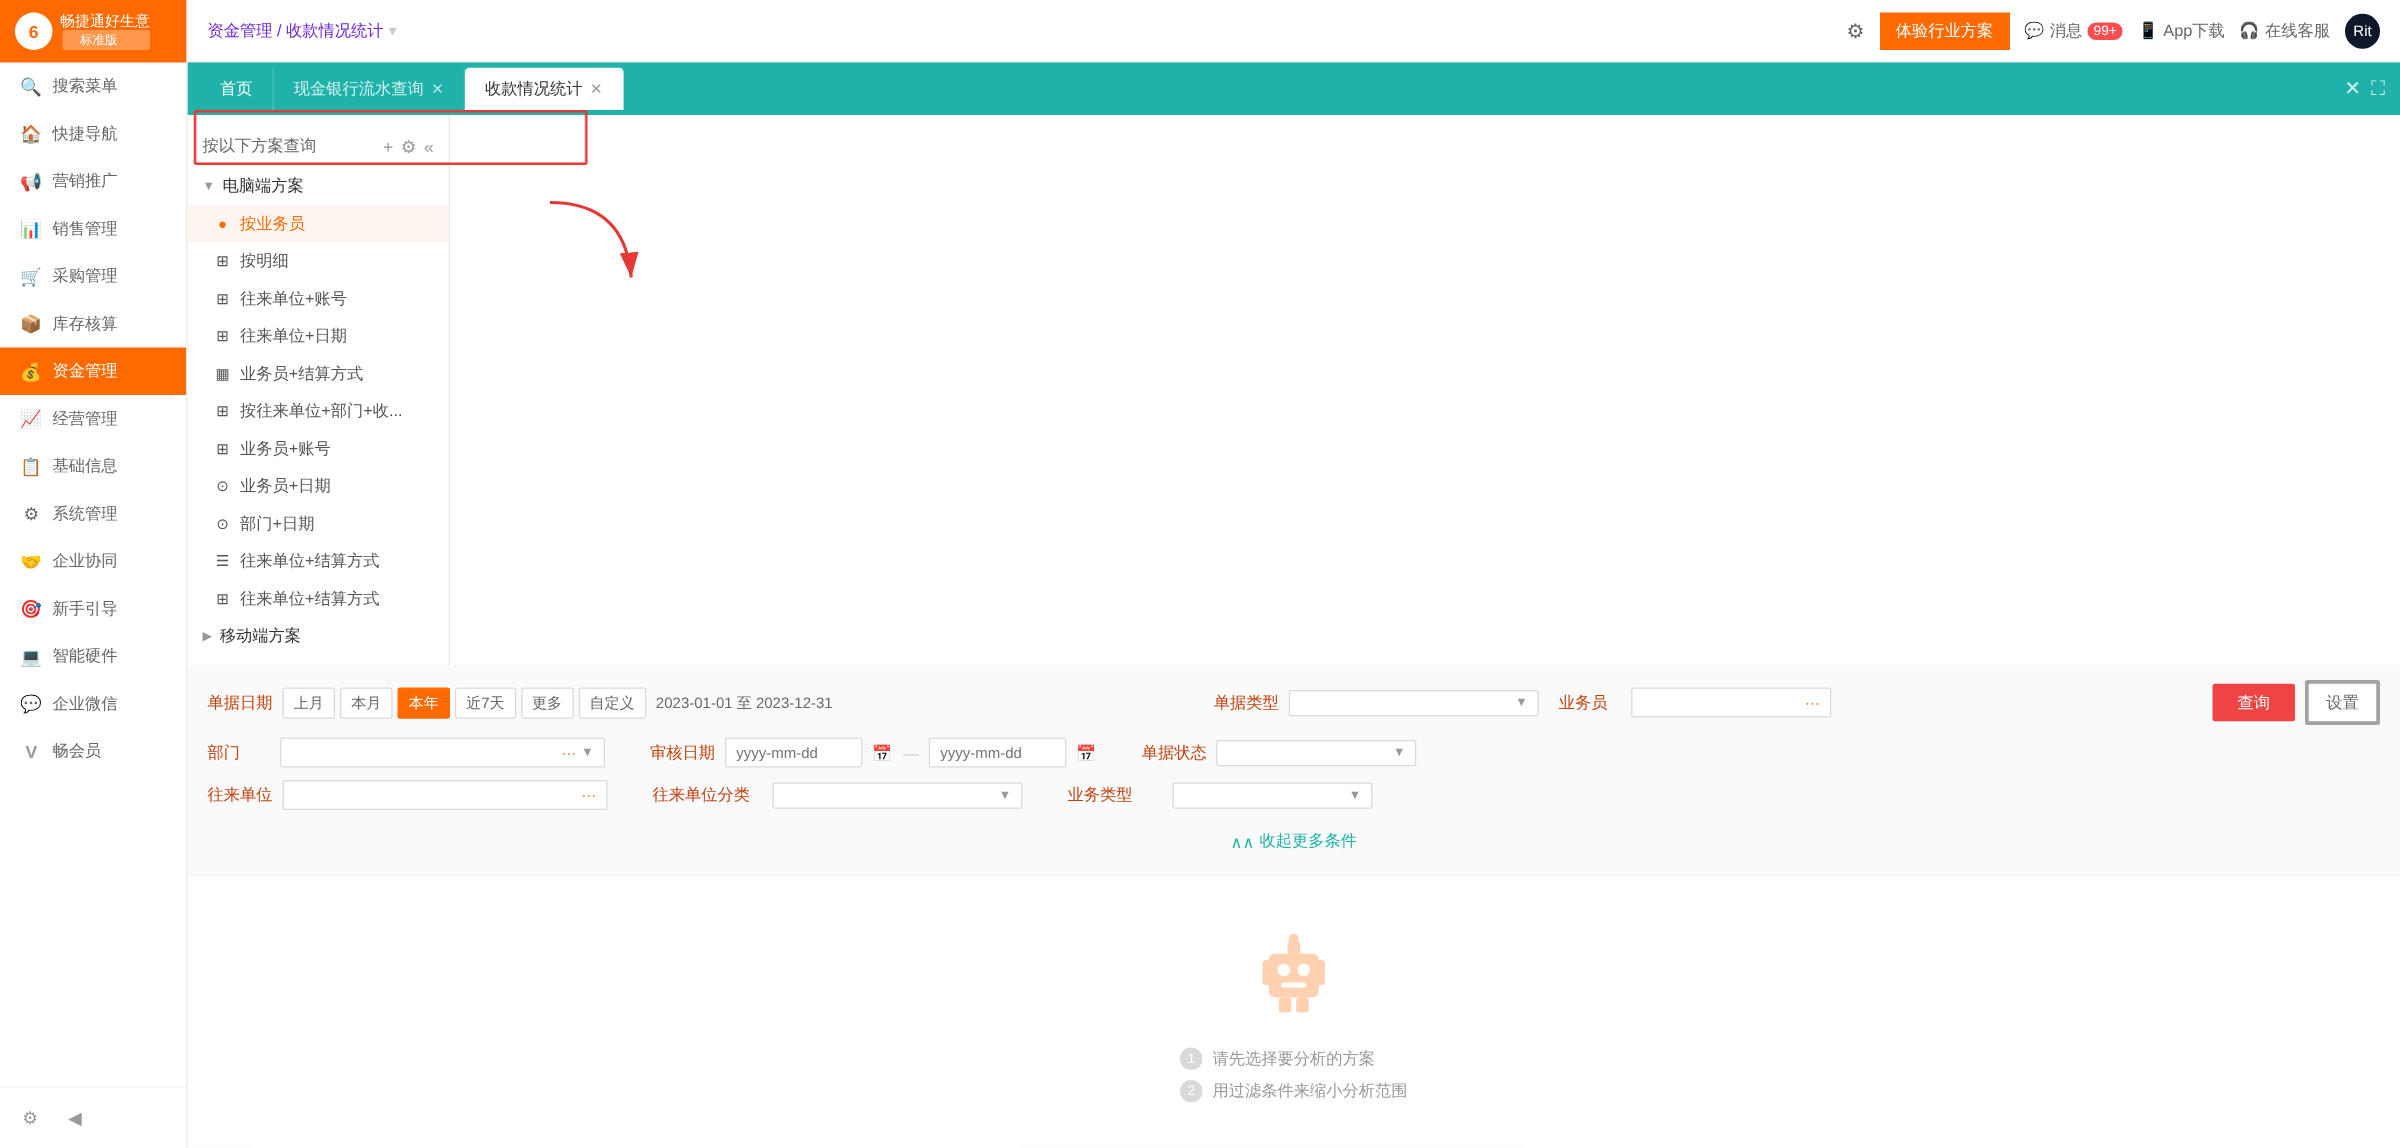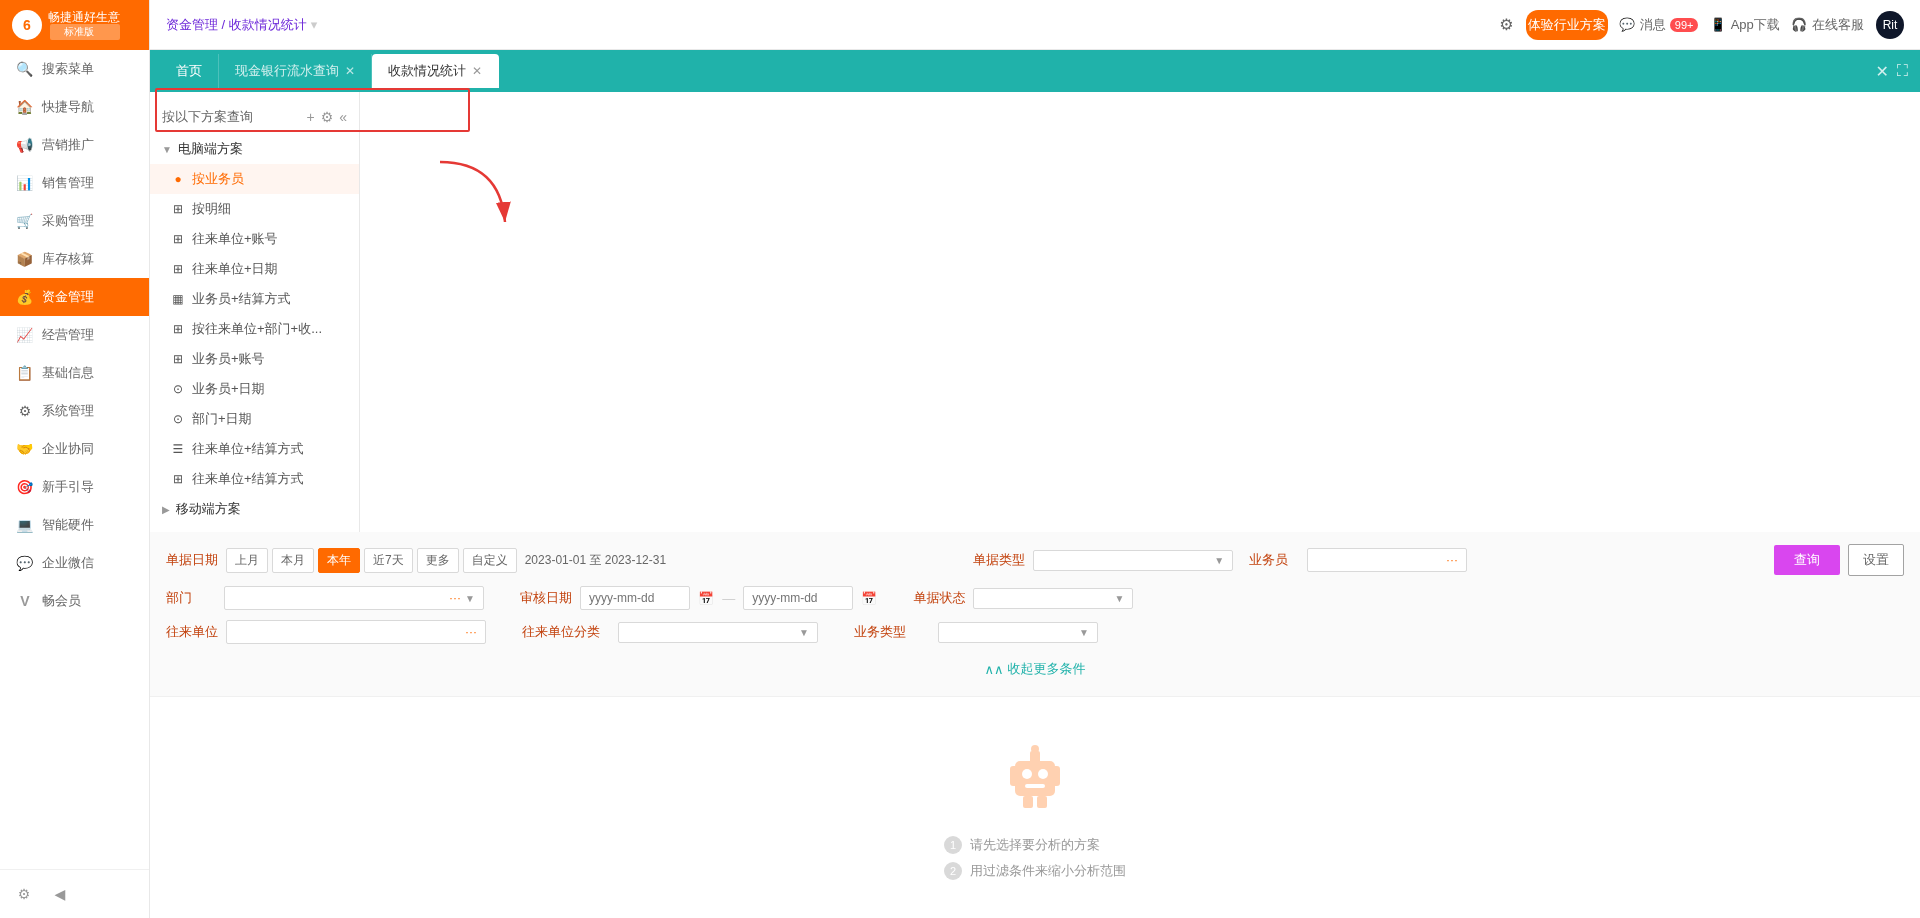--- a/index.html
+++ b/index.html
@@ -21,21 +21,21 @@
     
     .main { flex: 1; display: flex; flex-direction: column; overflow: hidden; }
 
     
     .top-header { height: 50px; background: #fff; display: flex; align-items: center; padding: 0 16px; gap: 12px; border-bottom: 1px solid #e8e8e8; }
     .breadcrumb-nav { display: flex; align-items: center; gap: 4px; flex: 1; }
     .breadcrumb-text { color: #6d28d9; font-size: 13px; }
     .breadcrumb-arrow { color: #ccc; }
     .header-btn { display: flex; align-items: center; gap: 4px; cursor: pointer; color: #666; font-size: 13px; }
     .badge { background: #ff4d4f; color: #fff; border-radius: 10px; font-size: 11px; padding: 1px 5px; min-width: 20px; text-align: center; }
-    .trial-btn { background: #ff6a00; color: #fff; border: none; border-radius: 12px; padding: 6px 2px; cursor: pointer; font-size: 13px; }
+    .trial-btn { background: #ff6a00; color: #fff; border: none; border-radius: 0; padding: 6px 13px; cursor: pointer; font-size: 13px; }
     .gear-icon { cursor: pointer; color: #666; font-size: 16px; }
 
     
     .tab-bar { height: 42px; background: #20b2aa; display: flex; align-items: center; padding: 0 0 0 10px; }
     .tab { display: flex; align-items: center; gap: 6px; padding: 8px 16px; color: rgba(255,255,255,0.8); cursor: pointer; font-size: 13px; border-right: 1px solid rgba(255,255,255,0.2); }
     .tab.home { color: #fff; }
     .tab.active { background: #fff; color: #333; border-radius: 4px 4px 0 0; }
     .tab-close { color: #999; font-size: 12px; cursor: pointer; }
     .tab-close-white { color: rgba(255,255,255,0.7); font-size: 12px; cursor: pointer; }
     .tab-bar-right { margin-left: auto; display: flex; align-items: center; gap: 8px; padding-right: 12px; }
@@ -75,22 +75,22 @@
     .filter-item { display: flex; align-items: center; gap: 8px; }
     .filter-label { color: #c2410c; font-size: 13px; white-space: nowrap; min-width: 50px; }
     .filter-date-group { display: flex; align-items: center; gap: 4px; }
     .date-btn { padding: 3px 8px; border: 1px solid #d9d9d9; border-radius: 2px; cursor: pointer; font-size: 12px; color: #666; background: #fff; }
     .date-btn.active { background: #ff6a00; color: #fff; border-color: #ff6a00; }
     .date-range { color: #666; font-size: 12px; }
     .filter-select { display: flex; align-items: center; gap: 4px; border: 1px solid #d9d9d9; border-radius: 2px; padding: 4px 8px; background: #fff; cursor: pointer; min-width: 180px; font-size: 13px; color: #999; }
     .filter-select-arrow { color: #999; font-size: 10px; }
     .filter-divider { color: #ccc; }
     .filter-actions { display: flex; align-items: center; gap: 8px; margin-left: auto; }
-    .query-btn { background: #d946ef; color: #fff; border: none; border-radius: 2px; padding: 6px 20px; cursor: pointer; font-size: 13px; }
-    .setting-btn { border: 1px solid #a3a3a3; background: #fff; border-radius: 2px; padding: 6px 14px; cursor: pointer; font-size: 13px; color: #666; }
+    .query-btn { background: #ef4444; color: #fff; border: none; border-radius: 2px; padding: 6px 20px; cursor: pointer; font-size: 13px; }
+    .setting-btn { border: 3px solid #a3a3a3; background: #fff; border-radius: 2px; padding: 6px 14px; cursor: pointer; font-size: 13px; color: #666; }
     .collapse-btn { display: flex; align-items: center; justify-content: center; gap: 4px; color: #20b2aa; cursor: pointer; font-size: 13px; padding: 6px; }
 
     
     .empty-area { flex: 1; display: flex; flex-direction: column; align-items: center; justify-content: center; gap: 20px; background: #fff; }
     .empty-tips { display: flex; flex-direction: column; gap: 8px; }
     .empty-tip { display: flex; align-items: center; gap: 8px; color: #999; font-size: 13px; }
     .tip-num { width: 18px; height: 18px; background: #d9d9d9; border-radius: 50%; display: flex; align-items: center; justify-content: center; color: #fff; font-size: 11px; flex-shrink: 0; }
 
     .filter-more { color: #ff6a00; cursor: pointer; font-size: 12px; }
     .date-input { border: 1px solid #d9d9d9; border-radius: 2px; padding: 4px 8px; font-size: 12px; color: #999; width: 110px; }

